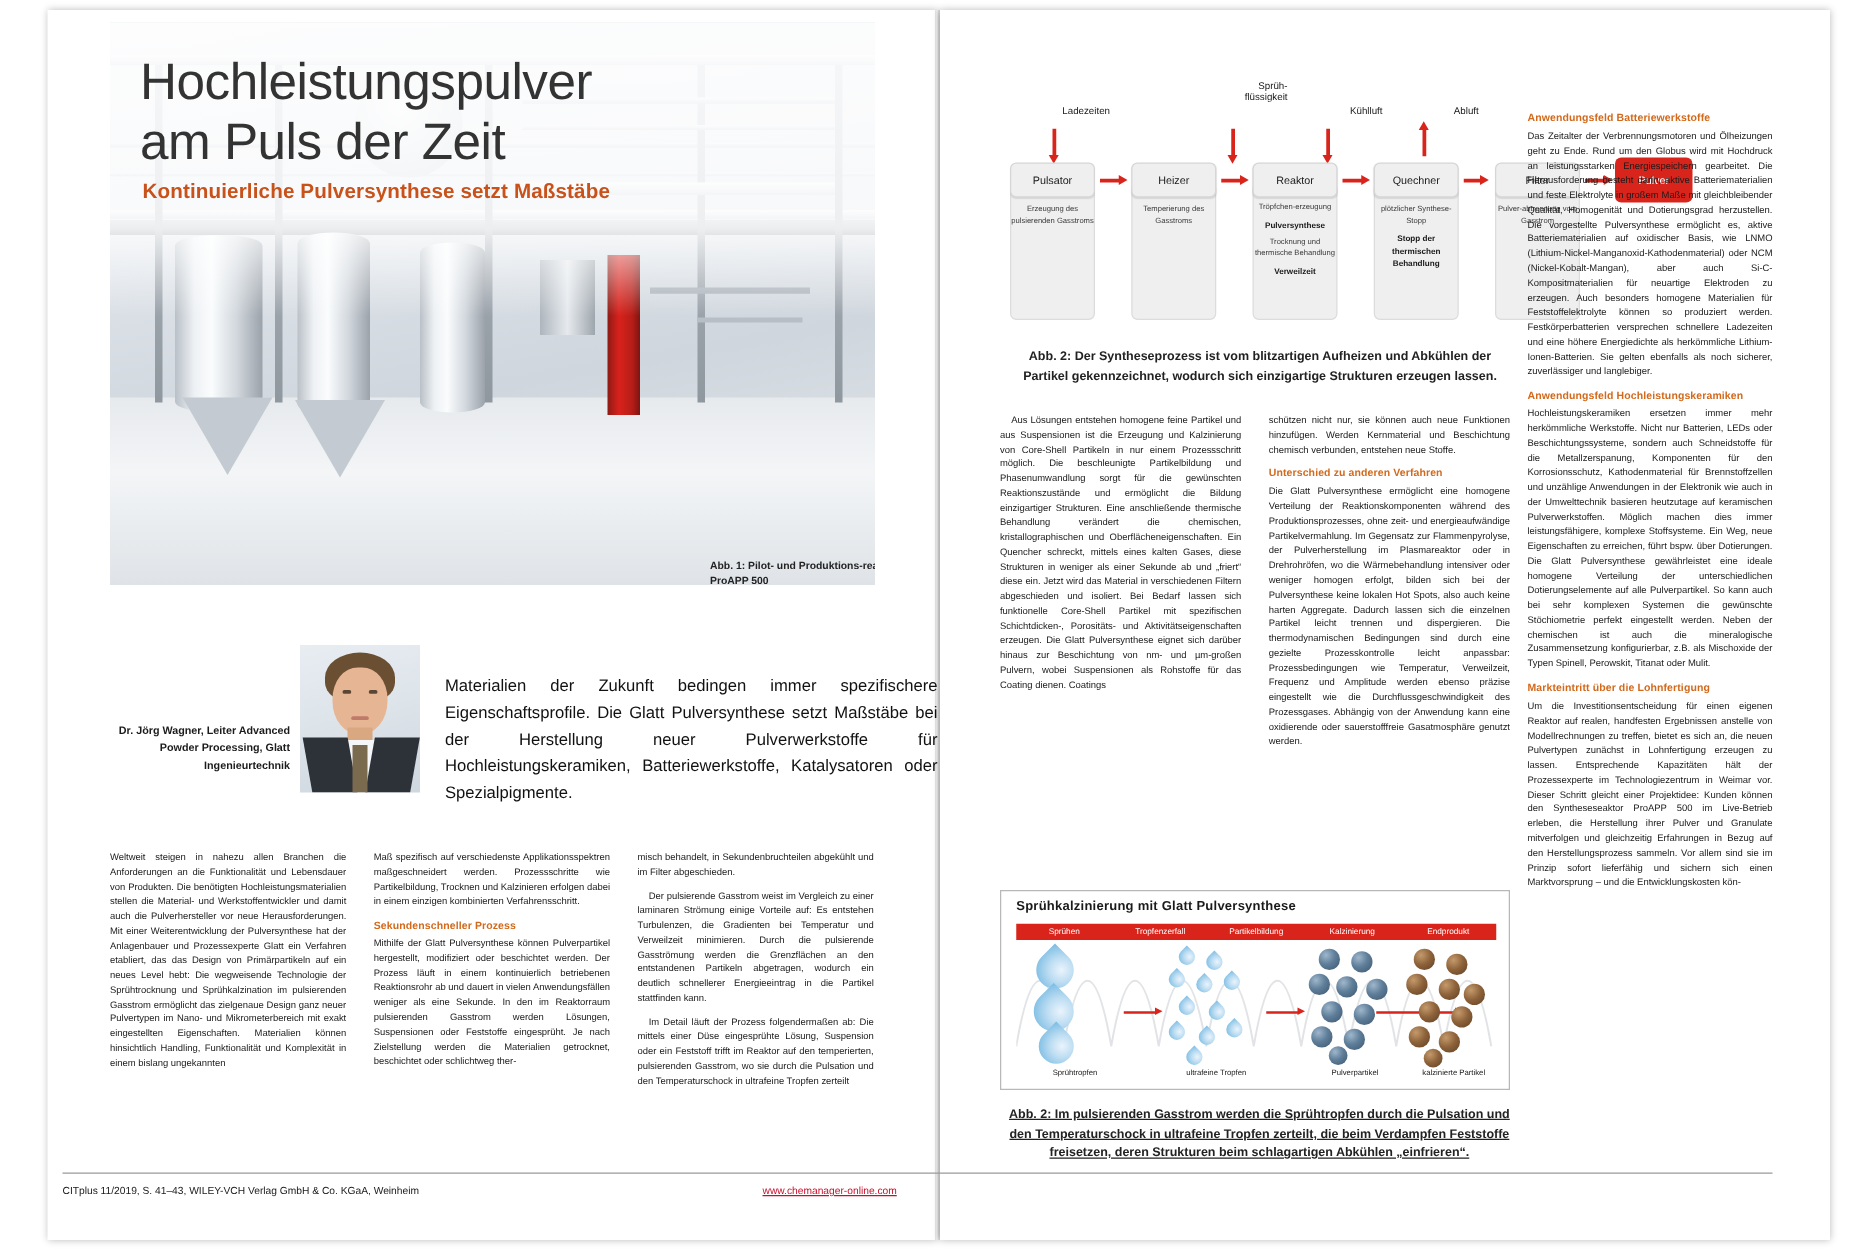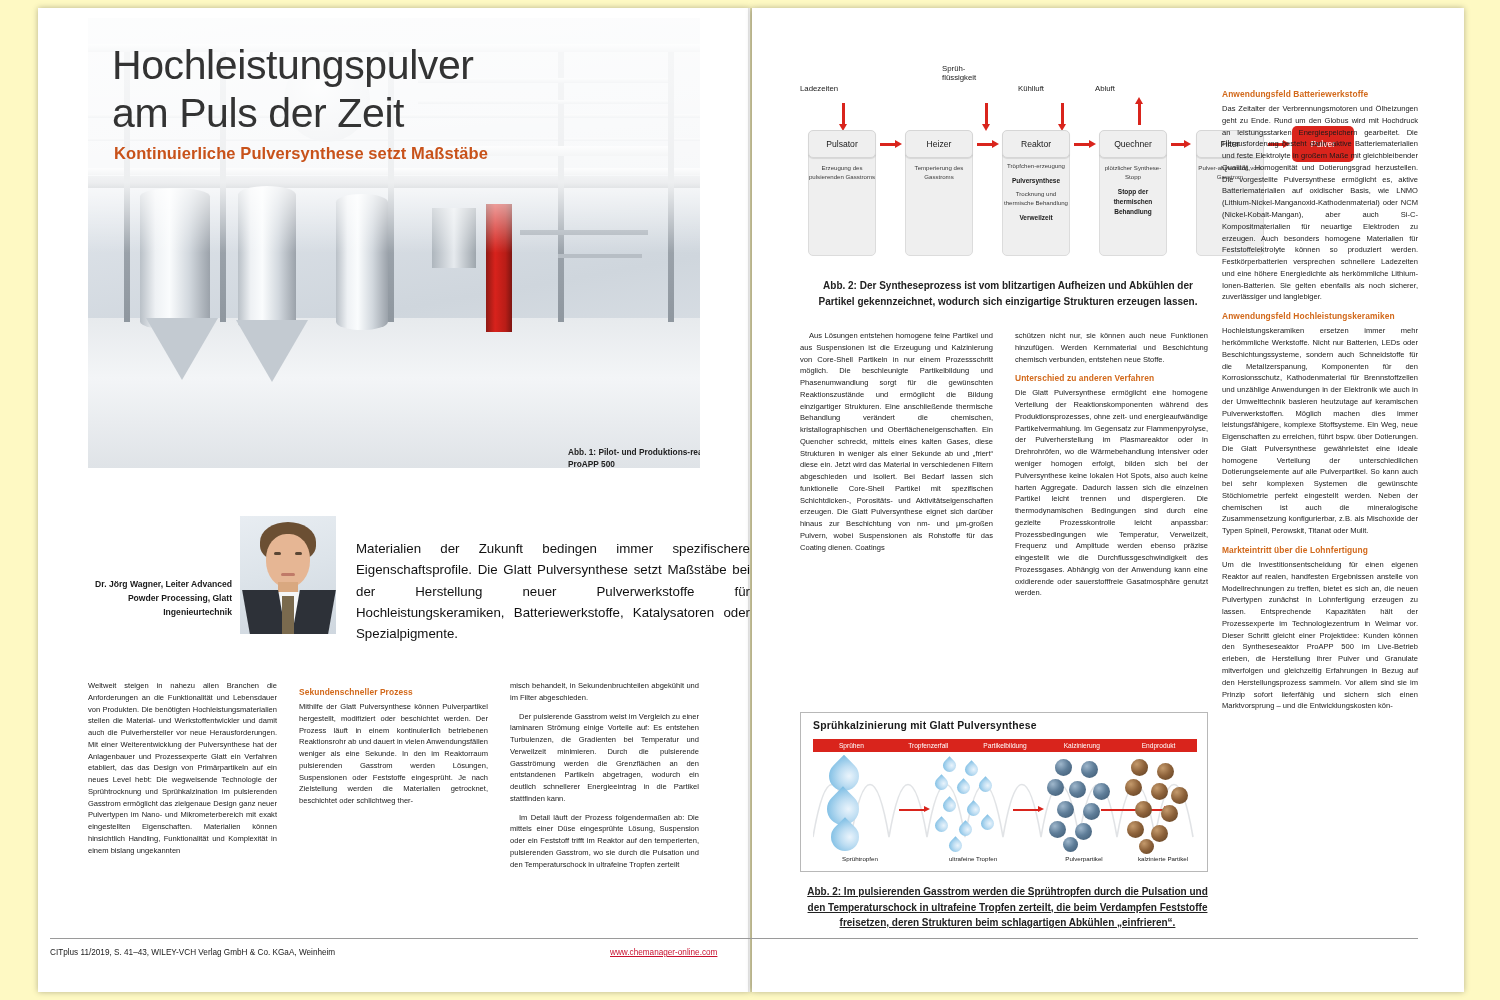--- a/index.html
+++ b/index.html
@@ -6,21 +6,21 @@
   html, body {
     margin: 0; padding: 0;
     width: 1500px; height: 1000px;
     background: #c9c9c9;
     font-family: "Liberation Sans", sans-serif;
     overflow: hidden;
   }
   .spread {
     position: relative;
     width: 1500px; height: 1000px;
-    background: #fef9c3;
+    background: #ffffff;
   }
   .page {
     position: absolute;
     background: #ffffff;
     top: 8px;
     height: 984px;
     box-shadow: 0 0 6px rgba(0,0,0,0.28);
   }
   .page-left  { left: 38px;  width: 712px; }
   .page-right { left: 752px; width: 712px; }
@@ -142,21 +142,21 @@
     box-shadow: 0 1px 1px rgba(0,0,0,0.10);
   }
   .dg-body {
     position: absolute;
     text-align: center;
     font-size: 6.1px; line-height: 1.42; color: #3a3a3a;
   }
   .dg-body b { font-size: 6.5px; color:#1a1a1a; }
   .dg-top {
     position: absolute;
-    font-size: 7.8px; color: #1a1a1a; text-align: left; line-height: 1.2;
+    font-size: 7.8px; color: #1a1a1a; text-align: right; line-height: 1.2;
   }
   .arr-r {
     position: absolute; height: 3px; background: #d9241c;
   }
   .arr-r:after {
     content:''; position:absolute; right:-6px; top:-3px;
     border-left: 7px solid #d9241c;
     border-top: 4.5px solid transparent;
     border-bottom: 4.5px solid transparent;
   }
@@ -317,20 +317,21 @@
     </div>
 
     <div class="lp-cols">
       <div class="col">
         <div class="bodytext">
           <p>Weltweit steigen in nahezu allen Branchen die Anforderungen an die Funktionalität und Lebensdauer von Produkten. Die benötigten Hochleistungsmaterialien stellen die Material- und Werkstoffentwickler und damit auch die Pulverhersteller vor neue Herausforderungen. Mit einer Weiterentwicklung der Pulversynthese hat der Anlagenbauer und Prozessexperte Glatt ein Verfahren etabliert, das das Design von Primärpartikeln auf ein neues Level hebt: Die wegweisende Technologie der Sprühtrocknung und Sprühkalzination im pulsierenden Gasstrom ermöglicht das zielgenaue Design ganz neuer Pulvertypen im Nano- und Mikrometerbereich mit exakt eingestellten Eigenschaften. Materialien können hinsichtlich Handling, Funktionalität und Komplexität in einem bislang ungekannten</p>
         </div>
       </div>
       <div class="col">
         <div class="bodytext">
+          <p>Maß spezifisch auf verschiedenste Applikationsspektren maßgeschneidert werden. Prozessschritte wie Partikelbildung, Trocknen und Kalzinieren erfolgen dabei in einem einzigen kombinierten Verfahrensschritt.</p>
           <h3 class="sec">Sekundenschneller Prozess</h3>
           <p>Mithilfe der Glatt Pulversynthese können Pulverpartikel hergestellt, modifiziert oder beschichtet werden. Der Prozess läuft in einem kontinuierlich betriebenen Reaktionsrohr ab und dauert in vielen Anwendungsfällen weniger als eine Sekunde. In den im Reaktorraum pulsierenden Gasstrom werden Lösungen, Suspensionen oder Feststoffe eingesprüht. Je nach Zielstellung werden die Materialien getrocknet, beschichtet oder schlichtweg ther-</p>
         </div>
       </div>
       <div class="col">
         <div class="bodytext">
           <p>misch behandelt, in Sekundenbruchteilen abgekühlt und im Filter abgeschieden.</p>
           <p class="ind">Der pulsierende Gasstrom weist im Vergleich zu einer laminaren Strömung einige Vorteile auf: Es entstehen Turbulenzen, die Gradienten bei Temperatur und Verweilzeit minimieren. Durch die pulsierende Gasströmung werden die Grenzflächen an den entstandenen Partikeln abgetragen, wodurch ein deutlich schnellerer Energieeintrag in die Partikel stattfinden kann.</p>
           <p class="ind">Im Detail läuft der Prozess folgendermaßen ab: Die mittels einer Düse eingesprühte Lösung, Suspension oder ein Feststoff trifft im Reaktor auf den temperierten, pulsierenden Gasstrom, wo sie durch die Pulsation und den Temperaturschock in ultrafeine Tropfen zerteilt</p>
         </div>

